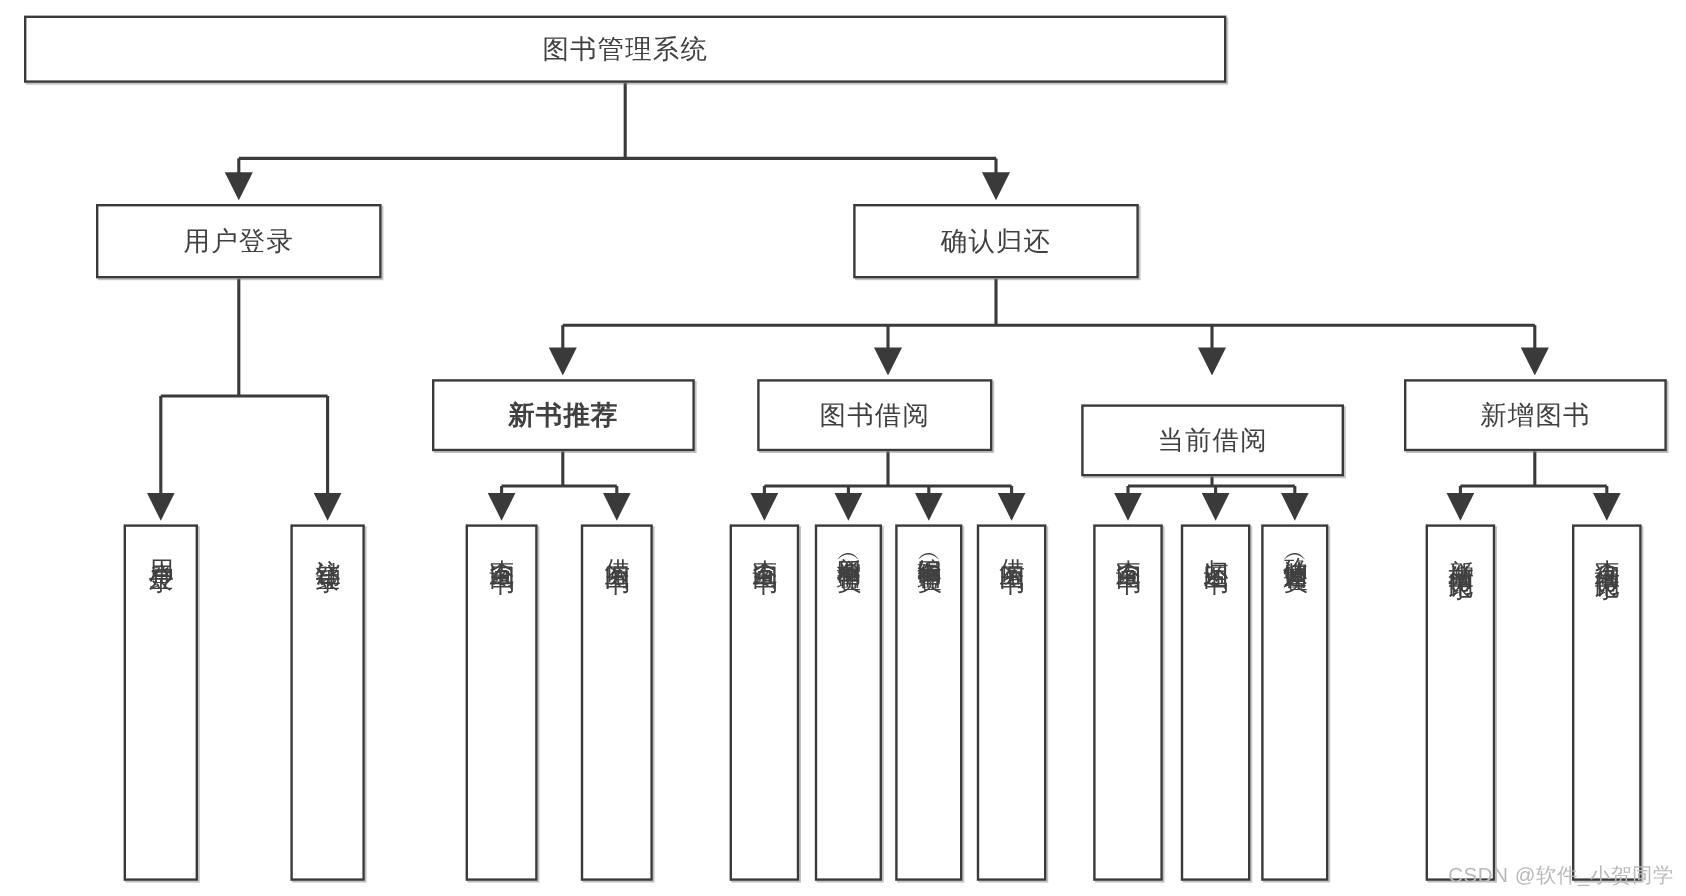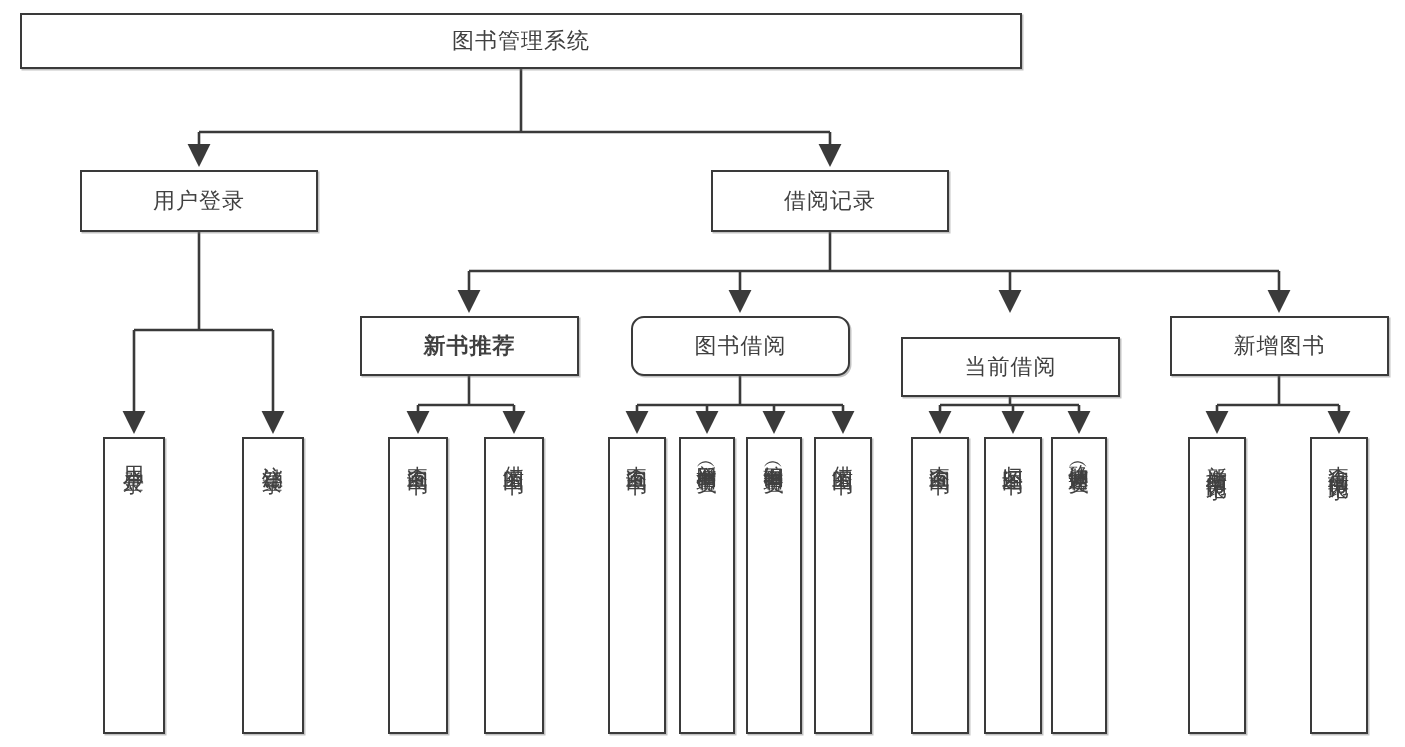--- a/index.html
+++ b/index.html
@@ -141,27 +141,27 @@
   </svg>
 
   <div class="node horizontal" style="left:20px; top:13px; width:1002px; height:56px;">
     <span class="node-label">图书管理系统</span>
   </div>
 
   <div class="node horizontal" style="left:80px; top:170px; width:238px; height:62px;">
     <span class="node-label">用户登录</span>
   </div>
   <div class="node horizontal" style="left:711px; top:170px; width:238px; height:62px;">
-    <span class="node-label">借阅记录</span>
+    <span class="node-label">确认归还</span>
   </div>
 
   <div class="node horizontal" style="left:360px; top:316px; width:219px; height:60px;font-weight:bold;">
     <span class="node-label">新书推荐</span>
   </div>
-  <div class="node horizontal" style="left:631px; top:316px; width:219px; height:60px;border-radius:13px;">
+  <div class="node horizontal" style="left:631px; top:316px; width:196px; height:60px;">
     <span class="node-label">图书借阅</span>
   </div>
   <div class="node horizontal" style="left:901px; top:316px; width:219px; height:60px;margin-top:21px;">
     <span class="node-label">当前借阅</span>
   </div>
   <div class="node horizontal" style="left:1170px; top:316px; width:219px; height:60px;">
     <span class="node-label">新增图书</span>
   </div>
 
   <div class="node vertical" style="left:103px; top:437px; width:62px; height:297px;">
@@ -201,13 +201,14 @@
     <span class="node-label">确认归还（管理员）</span>
   </div>
 
   <div class="node vertical" style="left:1188px; top:437px; width:58px; height:297px;">
     <span class="node-label">新增借阅记录</span>
   </div>
   <div class="node vertical" style="left:1310px; top:437px; width:58px; height:297px;">
     <span class="node-label">查询借阅记录</span>
   </div>
 
+  <div class="watermark">CSDN @软件_小贺同学</div>
 </div>
 
 </body></html>

